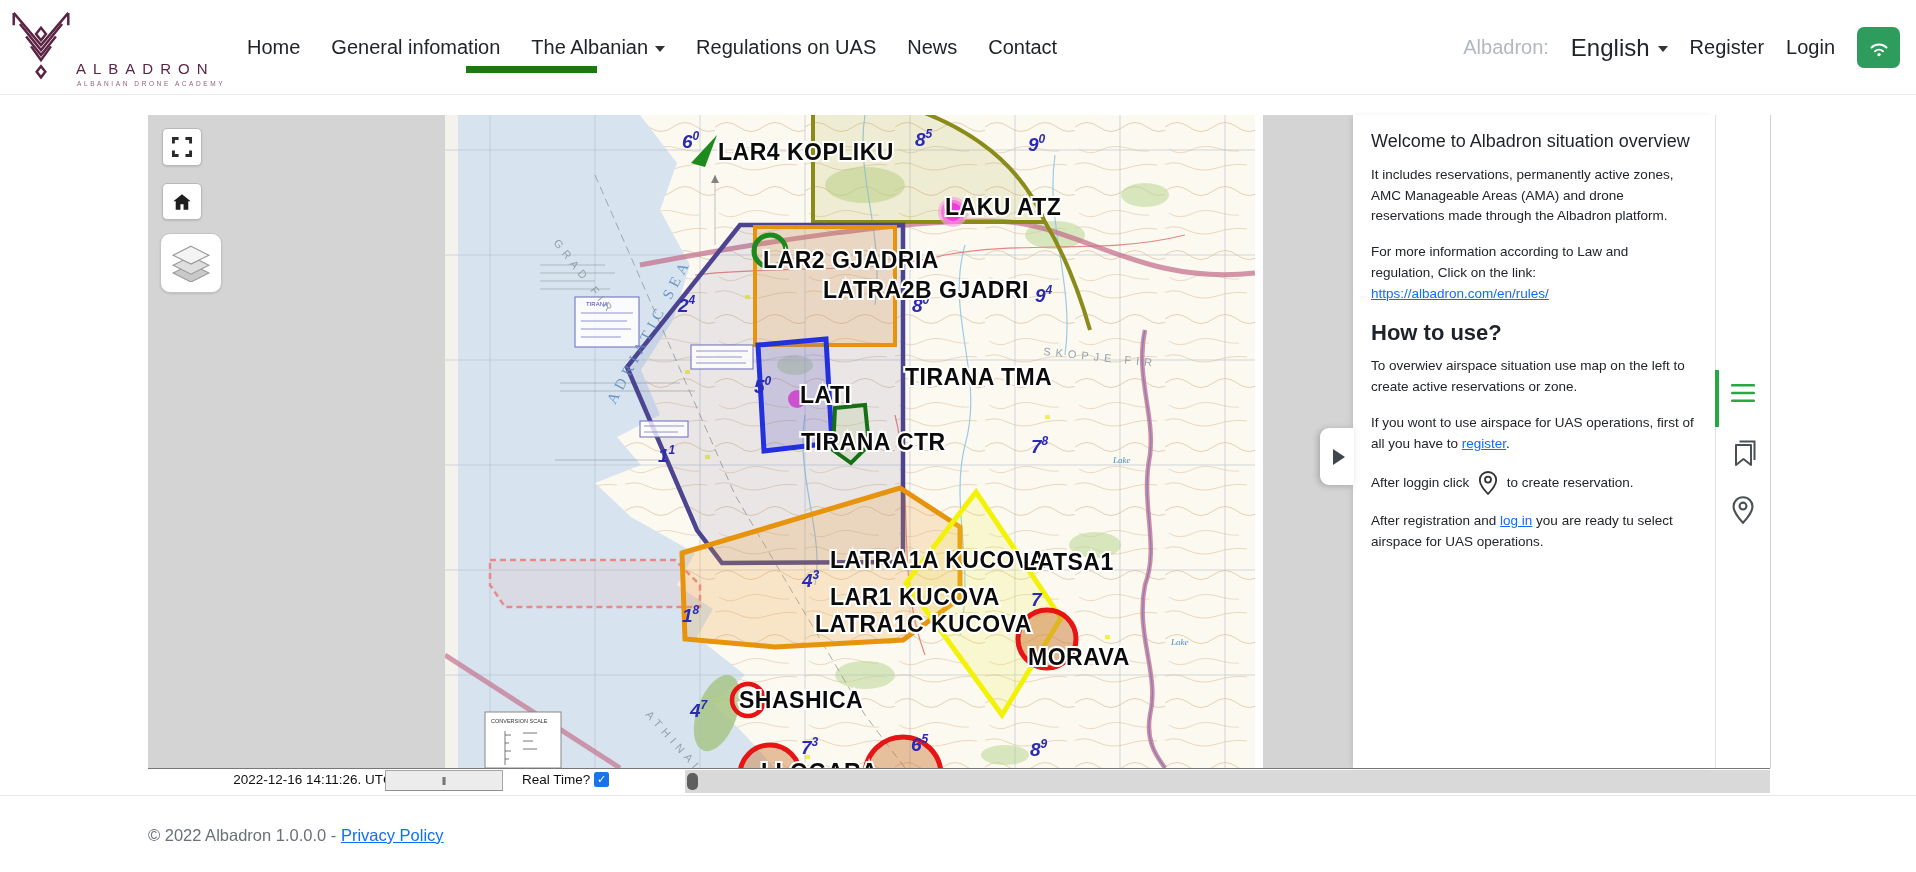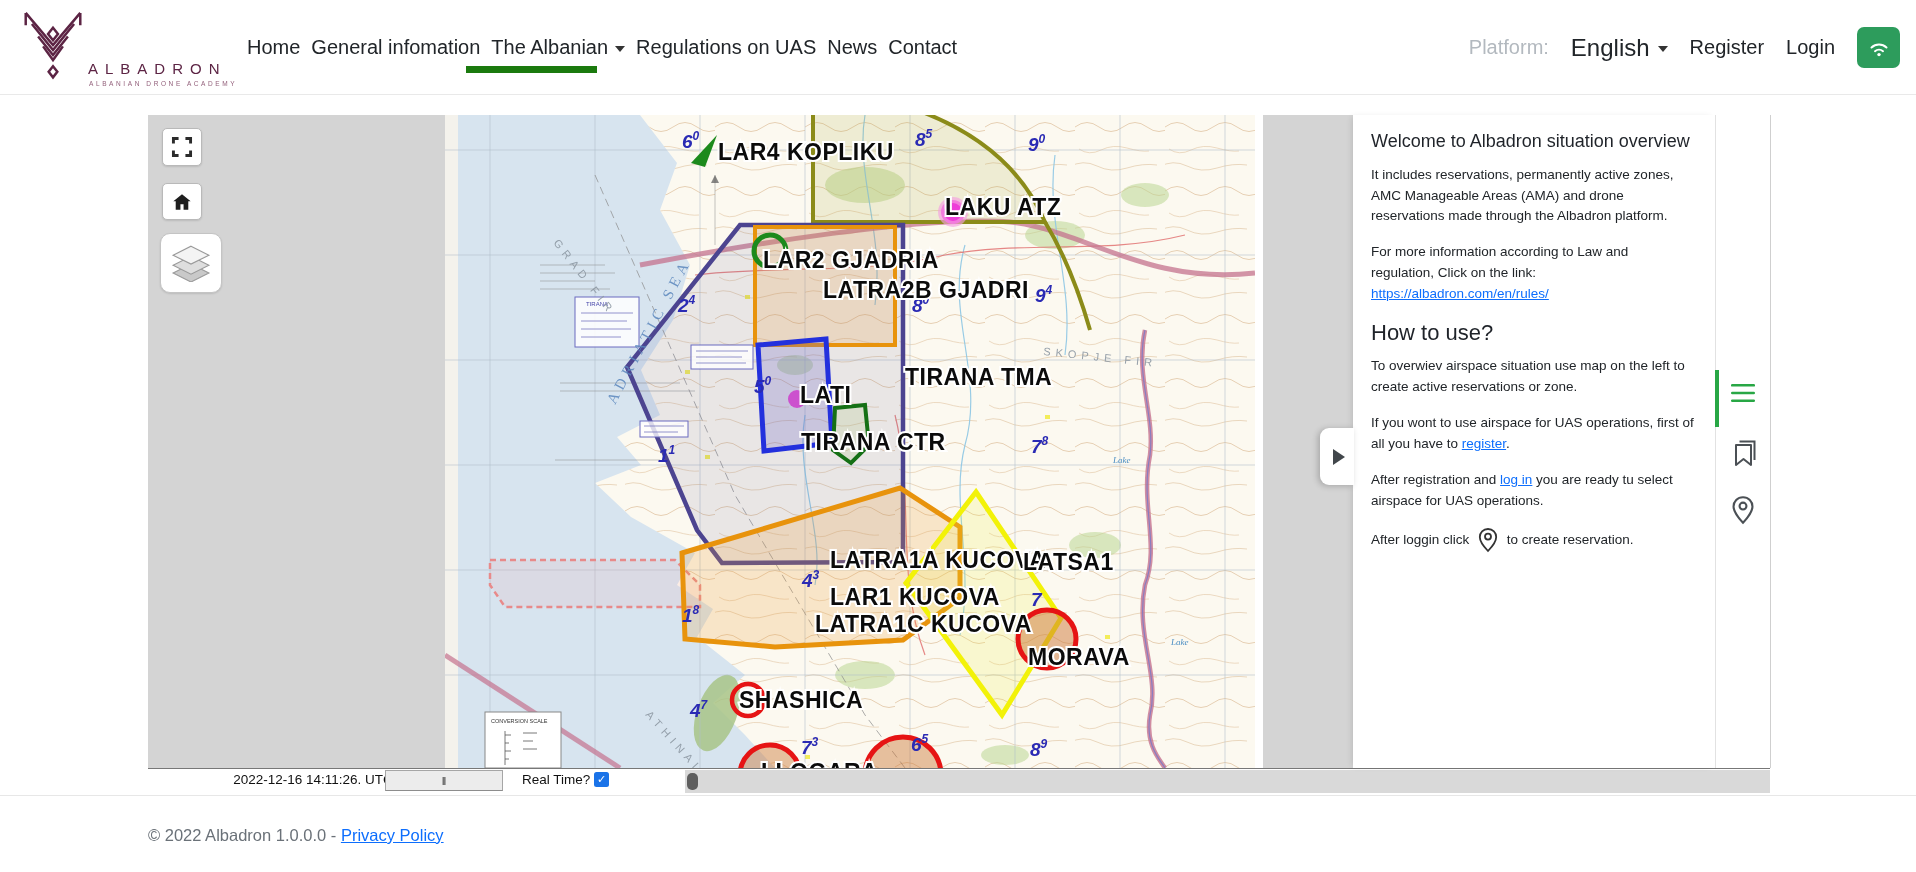--- a/index.html
+++ b/index.html
@@ -1,24 +1,24 @@
 <!DOCTYPE html>
 <html><head>
 <meta charset="utf-8">
 <style>
   * { margin:0; padding:0; box-sizing:border-box; }
   html,body { width:1916px; height:872px; background:#fff; font-family:"Liberation Sans", sans-serif; overflow:hidden; position:relative; }
 
   
   .header { position:absolute; left:0; top:0; width:1916px; height:95px; background:#fff; border-bottom:1px solid #e9e9e9; }
-  .brand { position:absolute; left:22px; top:8px; width:230px; height:82px; }
+  .brand { position:absolute; left:10px; top:8px; width:230px; height:82px; }
   .brand-wings { position:absolute; left:0; top:0; }
   .brand-word { position:absolute; left:66px; top:52px; font-size:15px; letter-spacing:7px; color:#5c2444; font-weight:500; }
   .brand-sub { position:absolute; left:67px; top:72px; font-size:6.5px; letter-spacing:2.6px; color:#93607b; }
-  .nav { position:absolute; left:247px; top:0; height:95px; display:flex; align-items:center; gap:11px; }
+  .nav { position:absolute; left:247px; top:0; height:95px; display:flex; align-items:center; gap:31px; }
   .nav a { font-size:20px; color:#212529; text-decoration:none; white-space:nowrap; position:relative; display:flex; align-items:center; gap:7px; }
   .caret { width:0; height:0; border-left:5px solid transparent; border-right:5px solid transparent; border-top:6px solid #333; display:inline-block; margin-top:3px; }
   .nav-underline { position:absolute; left:466px; top:66px; width:131px; height:7px; }
   .header-right { position:absolute; right:16px; top:0; height:95px; display:flex; align-items:center; gap:22px; }
   .lang-label { font-size:20px; color:#b3b9bf; }
   .lang-select { font-size:24px; color:#212529; display:flex; align-items:center; gap:8px; cursor:pointer; }
   .hdr-link { font-size:20px; color:#212529; text-decoration:none; }
   .wifi-btn { width:43px; height:41px; border:none; border-radius:7px; display:flex; align-items:center; justify-content:center; cursor:pointer; }
 
   
@@ -34,21 +34,21 @@
   .btn-layers { left:12px; top:118px; width:62px; height:60px; border-radius:10px; border-color:#c4c4c4; }
 
   
   .collapse-btn { position:absolute; left:1320px; top:428px; width:34px; height:57px; background:#fff; border:none; border-radius:9px 0 0 9px; box-shadow:-2px 1px 6px rgba(0,0,0,.22); cursor:pointer; display:flex; align-items:center; justify-content:center; z-index:3; }
   .collapse-tri { width:0; height:0; border-top:8px solid transparent; border-bottom:8px solid transparent; border-left:12px solid #41464b; margin-left:4px; }
 
   
   .panel { position:absolute; left:1353px; top:115px; width:362px; height:653px; background:#fff; box-shadow:-3px 0 6px -2px rgba(0,0,0,.12); padding:16px 20px 0 18px; z-index:2; }
   .panel h1 { font-size:18px; font-weight:400; color:#1f2329; line-height:1.2; margin-bottom:12px; }
   .panel p { font-size:13.5px; color:#212529; line-height:1.55; margin-bottom:15px; }
-  .panel h2 { font-size:22px; font-weight:400; color:#1f2329; margin:2px 0 10px 0; }
+  .panel h2 { font-size:22px; font-weight:700; color:#1f2329; margin:2px 0 10px 0; }
   .panel a { color:#0d6efd; text-decoration:underline; }
   .inline-pin { vertical-align:middle; margin:0 3px; }
 
   
   .strip { position:absolute; left:1715px; top:115px; width:56px; height:653px; background:#fff; border-left:1px solid #e2e2e2; border-right:1px solid #cfcfcf; z-index:2; }
   .strip-indicator { position:absolute; left:-1px; top:255px; width:4px; height:57px; }
   .strip-icon { position:absolute; left:50%; transform:translateX(-50%); cursor:pointer; background:none; border:none; }
   .si-menu { top:268px; } .si-bookmark { top:323px; } .si-pin { top:380px; }
 
   
@@ -111,21 +111,21 @@
     <a href="#">
         <span>News</span>
       </a>
     <a href="#">
         <span>Contact</span>
       </a>
   </nav>
   <div class="nav-underline" style="background:#1b7a0e;"></div>
 
   <div class="header-right">
-    <span class="lang-label">Platform:</span>
+    <span class="lang-label">Albadron:</span>
     <span class="lang-select">
         <span>English</span>
         <span class="caret"></span>
       </span>
     <a href="#" class="hdr-link">Register</a>
     <a href="#" class="hdr-link">Login</a>
     <button class="wifi-btn" style="background:#2d9c5c;">
       <svg width="24" height="24" viewBox="0 0 24 24">
         <path d="M4.5 11.5 a11 11 0 0 1 15 0" stroke="#fff" stroke-width="2" fill="none" stroke-linecap="round"></path>
         <path d="M8 15.2 a6.2 6.2 0 0 1 8 0" stroke="#fff" stroke-width="2" fill="none" stroke-linecap="round"></path>
@@ -319,25 +319,25 @@
   <span class="collapse-tri"></span>
 </button>
 
 <div class="panel">
   <h1>Welcome to Albadron situation overview</h1>
   <p>It includes reservations, permanently active zones, AMC Manageable Areas (AMA) and drone reservations made through the Albadron platform.</p>
   <p><span>For more information according to Law and regulation, Click on the link: </span><a href="#">https://albadron.com/en/rules/</a></p>
   <h2>How to use?</h2>
   <p>To overwiev airspace situation use map on the left to create active reservations or zone.</p>
   <p><span>If you wont to use airspace for UAS operations, first of all you have to </span><a href="#">register</a><span>.</span></p>
-  <p><span>After registration and </span><a href="#">log in</a><span> you are ready tu select airspace for UAS operations.</span></p>
   <p><span>After loggin click </span><svg class="inline-pin" width="24" height="26" viewBox="0 0 24 26">
         <path d="M12,2 C7.2,2 3.8,5.6 3.8,10 C3.8,15.5 12,24 12,24 C12,24 20.2,15.5 20.2,10 C20.2,5.6 16.8,2 12,2 Z" fill="none" stroke="#333" stroke-width="1.8"></path>
         <circle cx="12" cy="9.6" r="3" fill="none" stroke="#333" stroke-width="1.8"></circle>
       </svg><span> to create reservation.</span></p>
+  <p><span>After registration and </span><a href="#">log in</a><span> you are ready tu select airspace for UAS operations.</span></p>
 </div>
 
 <div class="strip">
   <div class="strip-indicator" style="background:#28a745;"></div>
   <button class="strip-icon si-menu">
     <svg width="26" height="20" viewBox="0 0 26 20">
       <rect x="1" y="1" width="24" height="2.6" rx="1.2" fill="#28a745"></rect>
       <rect x="1" y="8.7" width="24" height="2.6" rx="1.2" fill="#28a745"></rect>
       <rect x="1" y="16.4" width="24" height="2.6" rx="1.2" fill="#28a745"></rect>
     </svg>

